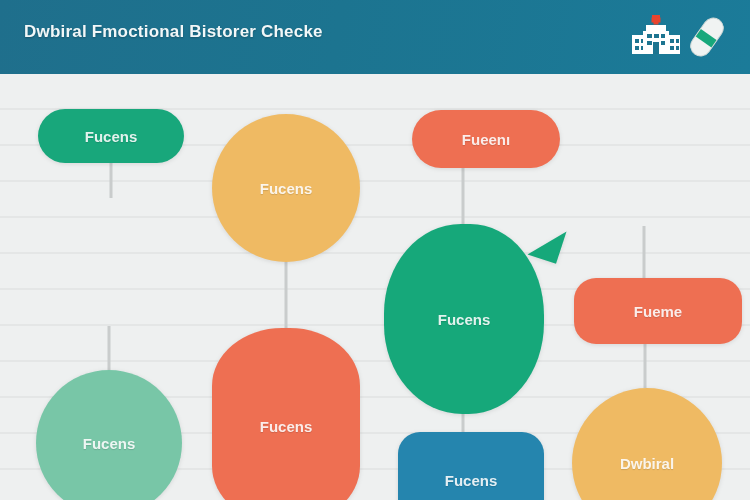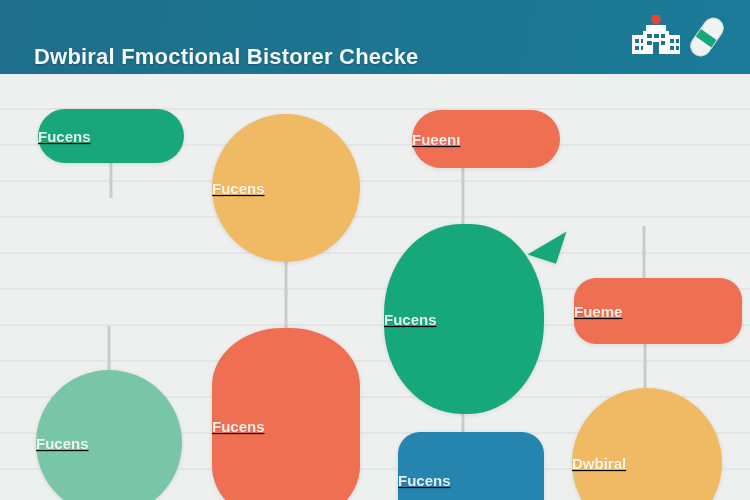--- a/index.html
+++ b/index.html
@@ -22,29 +22,28 @@
   #header {
     position: absolute;
     left: 0; top: 0;
     width: 750px;
     height: 74px;
     background: linear-gradient(100deg, #1f6f8c 0%, #1c7490 45%, #1b7b99 100%);
     box-sizing: border-box;
   }
   #header-title {
     position: absolute;
-    left: 34px;
+    left: 24px;
     top: 22px;
-    font-size: 22px;
+    font-size: 17px;
     font-weight: bold;
     color: #f2f7f8;
     letter-spacing: 0.2px;
     text-shadow: 0 1px 2px rgba(0,0,0,0.25);
     white-space: nowrap;
-    margin-top: 22px;
   }
   #header-icons {
     position: absolute;
     right: 26px;
     top: 8px;
     height: 58px;
     display: flex;
     align-items: center;
     gap: 8px;
   }
@@ -68,24 +67,23 @@
     left: 0; top: 0;
     width: 750px; height: 426px;
   }
   #node-layer { pointer-events: none; }
 
   .node {
     position: absolute;
     box-sizing: border-box;
     display: flex;
     align-items: center;
-    justify-content: flex-start;
+    justify-content: center;
     pointer-events: auto;
     filter: drop-shadow(0 1px 2px rgba(0,0,0,0.10));
-    text-decoration: underline;
   }
   .node .label {
     font-size: 15px;
     font-weight: bold;
     color: rgba(255,255,255,0.88);
     text-shadow: 0 1px 1px rgba(0,0,0,0.13);
     white-space: nowrap;
     pointer-events: none;
   }
 

